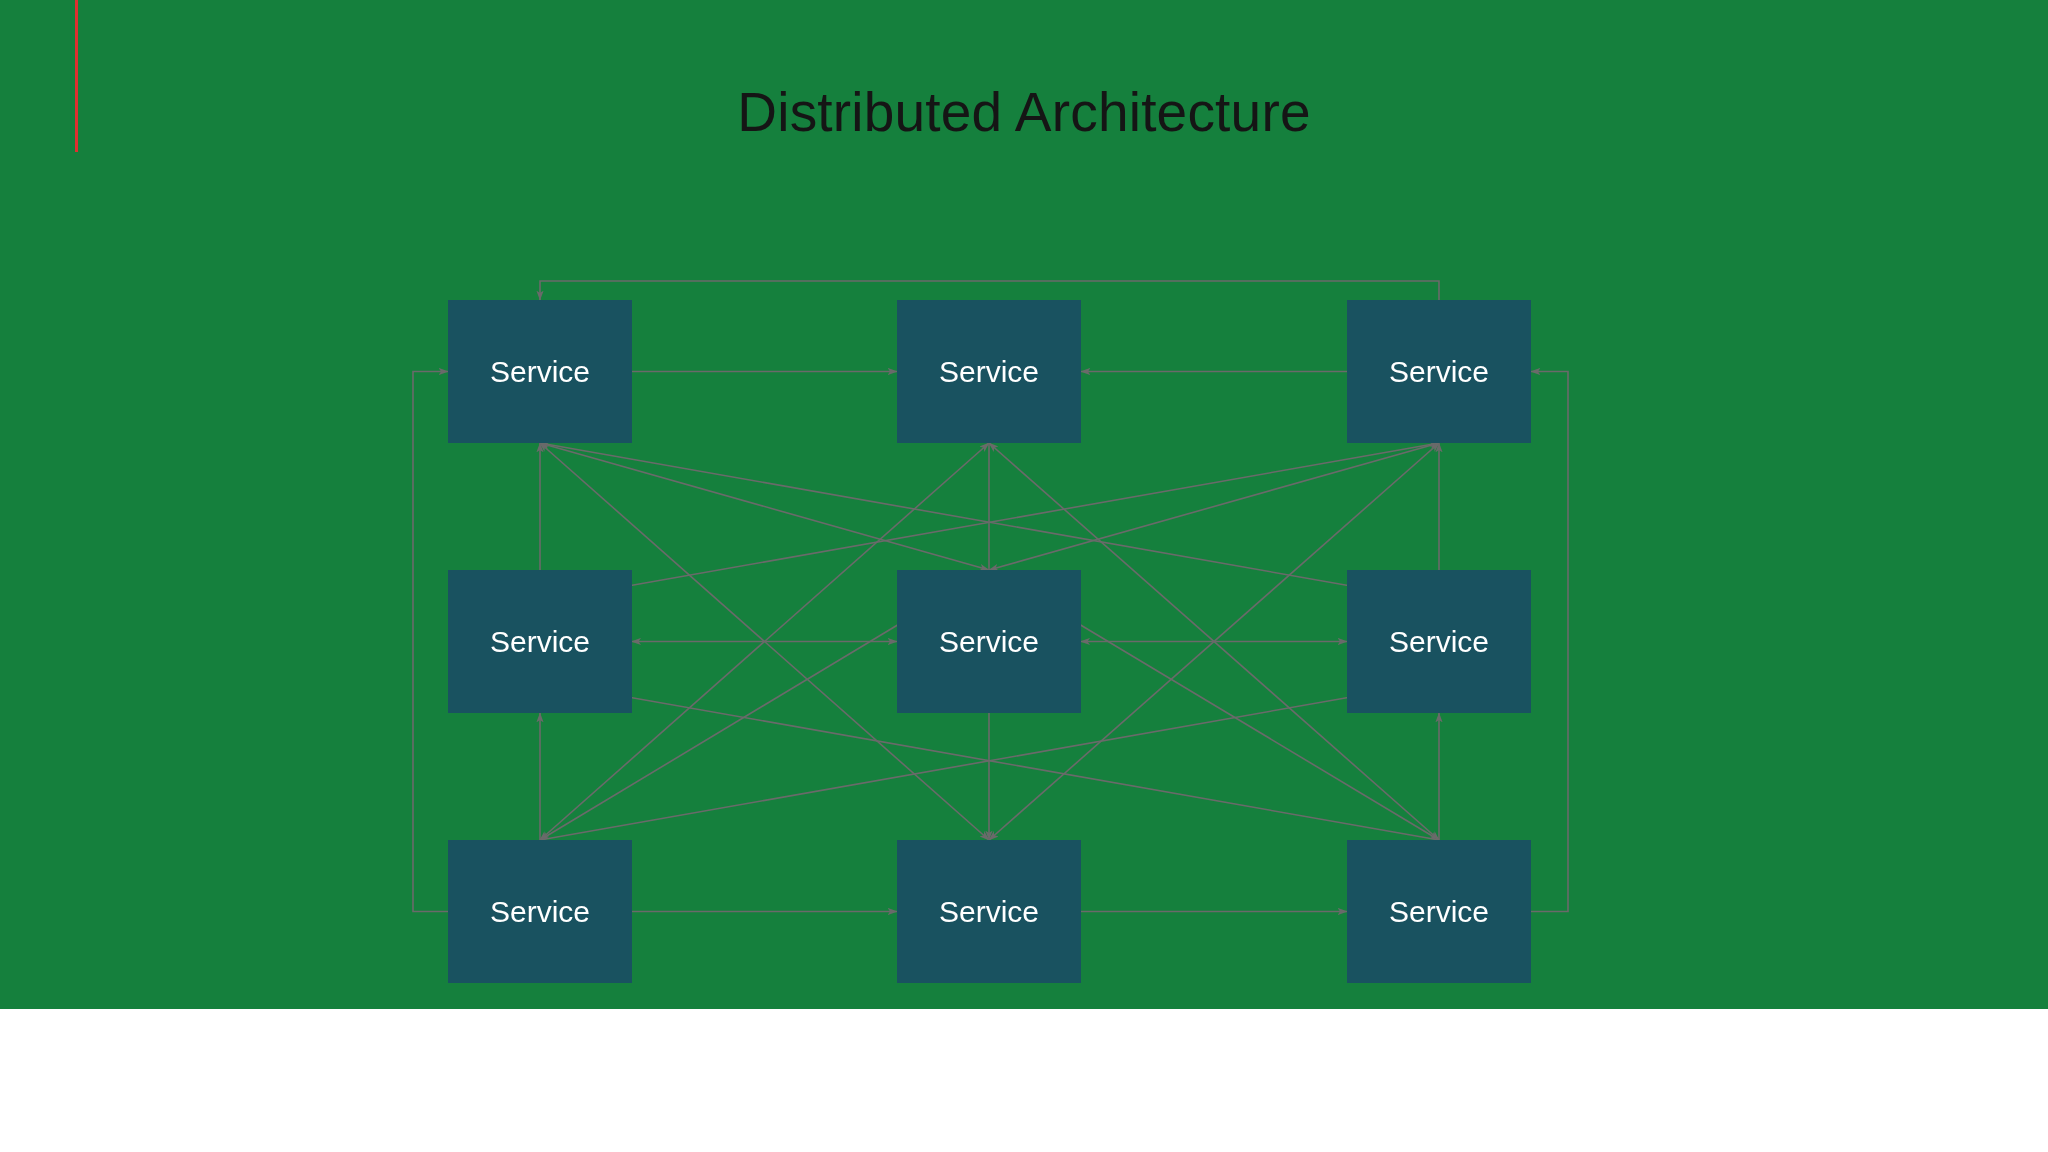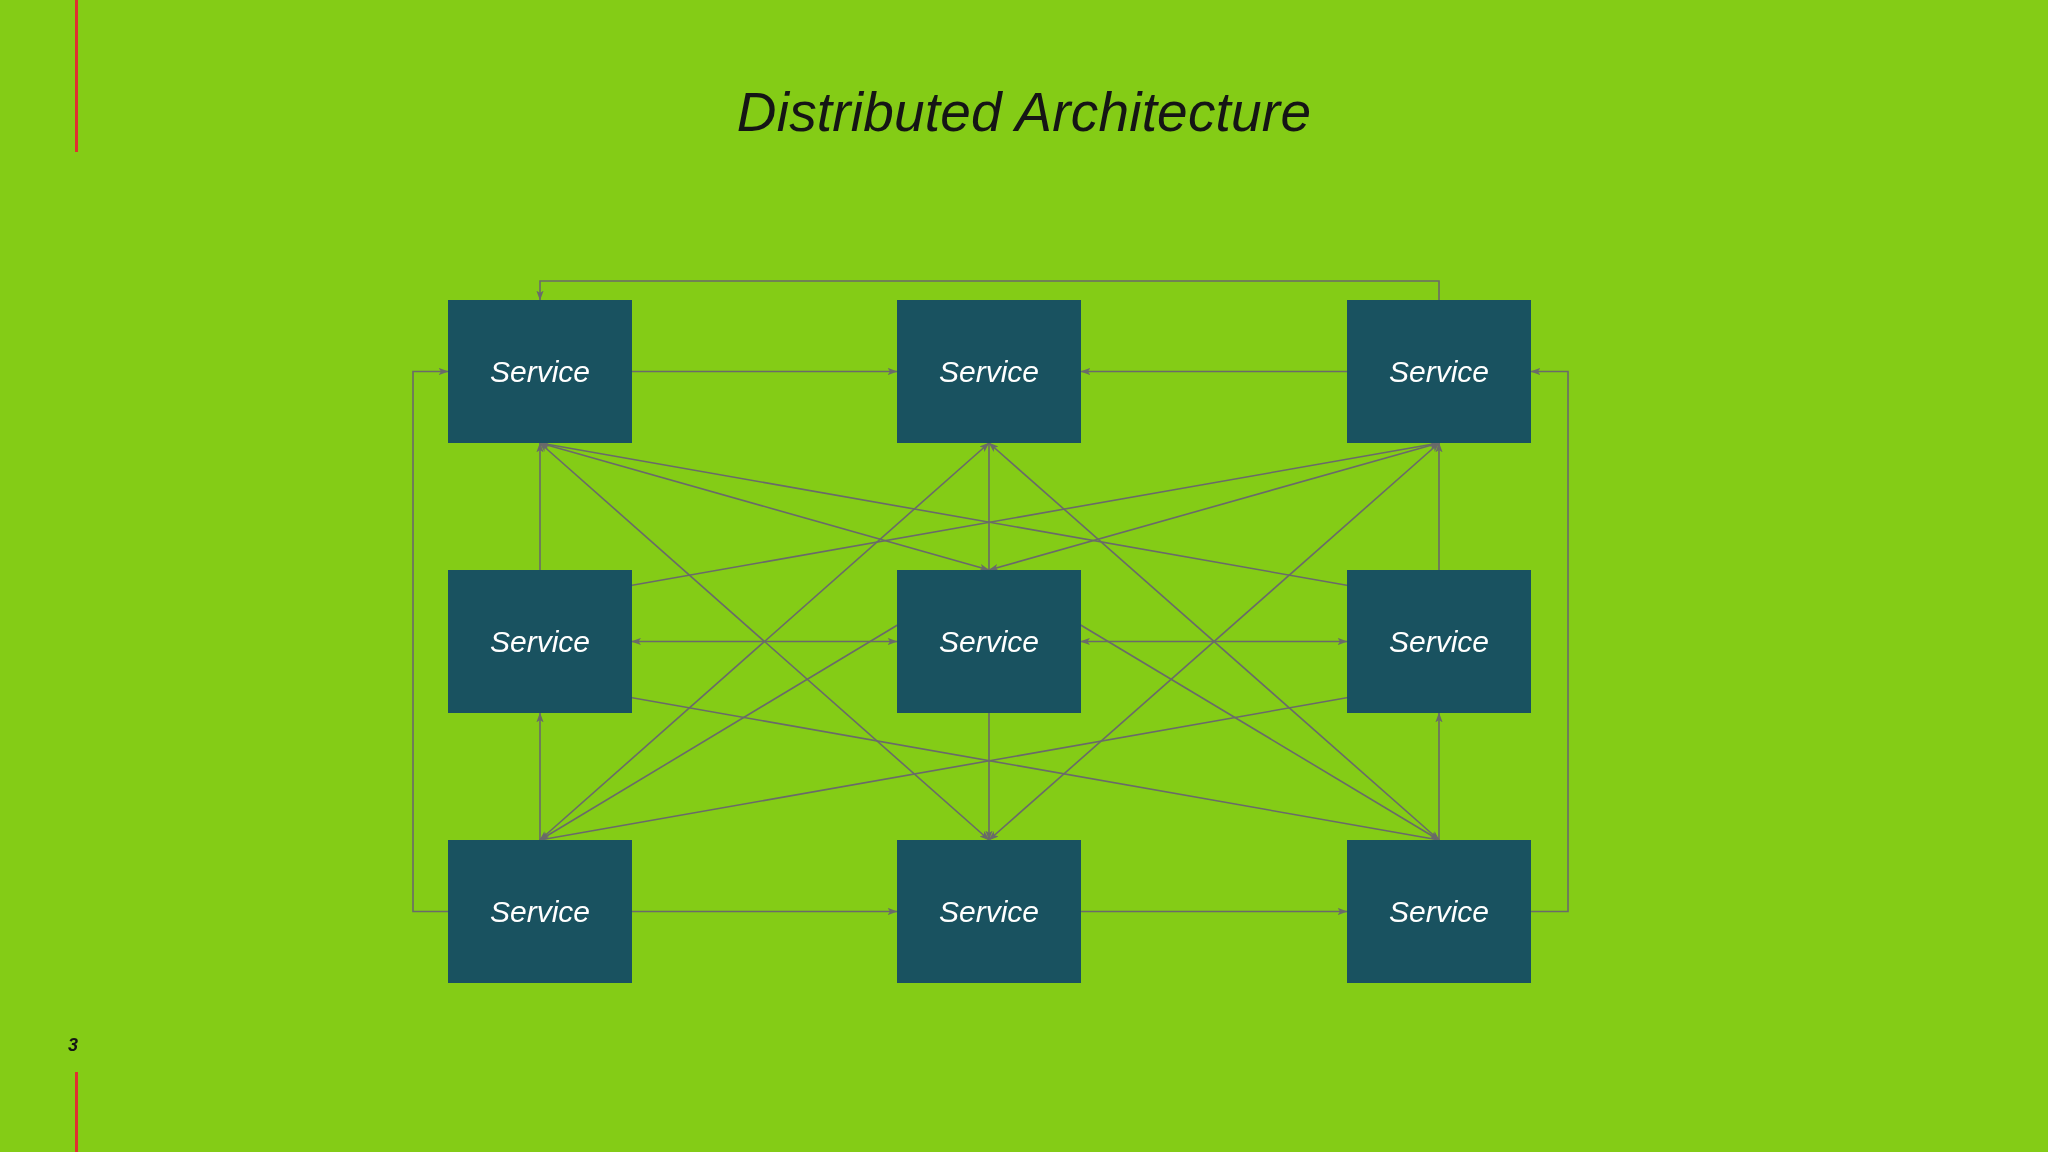--- a/index.html
+++ b/index.html
@@ -6,24 +6,23 @@
     margin: 0;
     padding: 0;
     background: #ffffff;
   }
   body {
     font-family: "Liberation Sans", sans-serif;
   }
   #slide {
     position: relative;
     width: 2048px;
-    height: 1152px;
-    background: #84cc16;
+    height: 1009px;
+    background: #15803d;
     overflow: hidden;
-    font-style: italic;
   }
 
   
   .accent-bar {
     position: absolute;
     width: 3px;
     background: #e03030;
   }
   #accent-top  { left: 75px; top: 0px;    height: 152px; }
   #accent-bot  { left: 75px; top: 1072px; height: 160px; }

